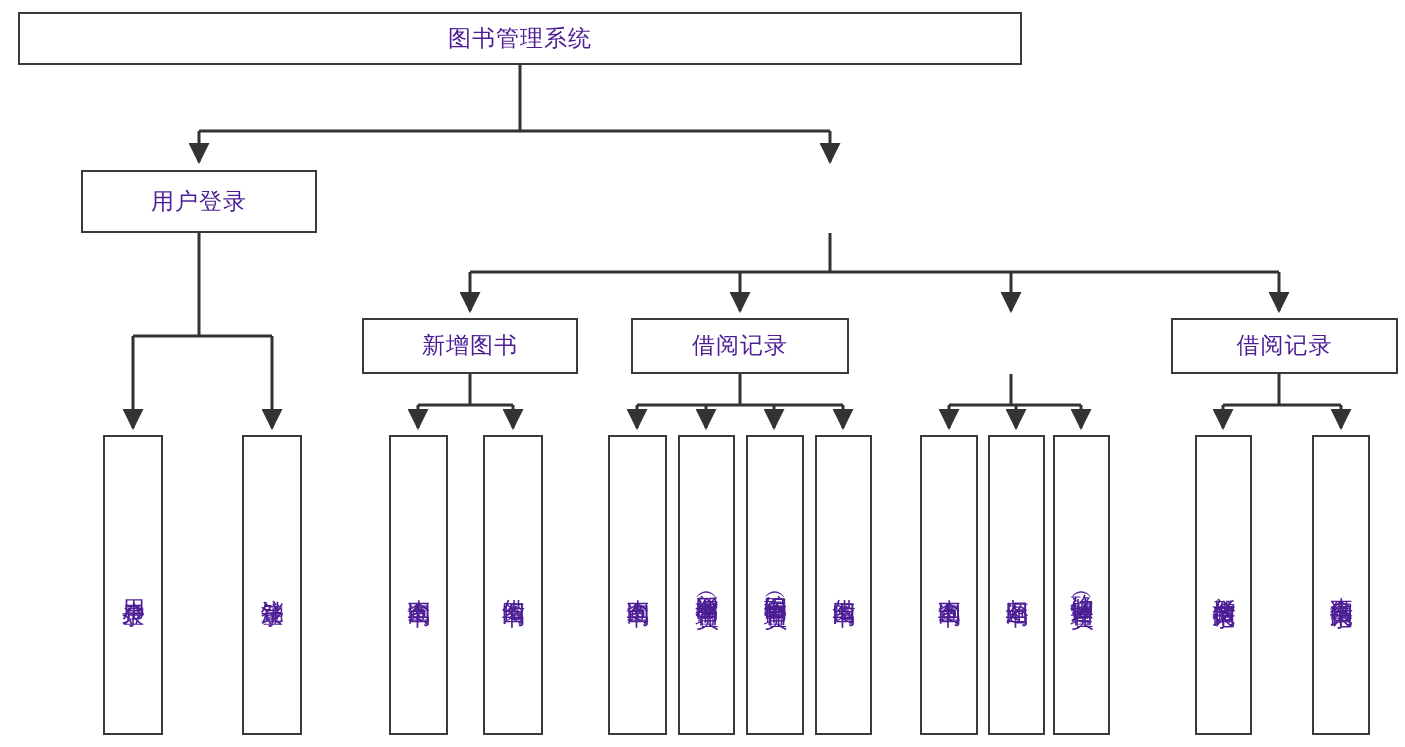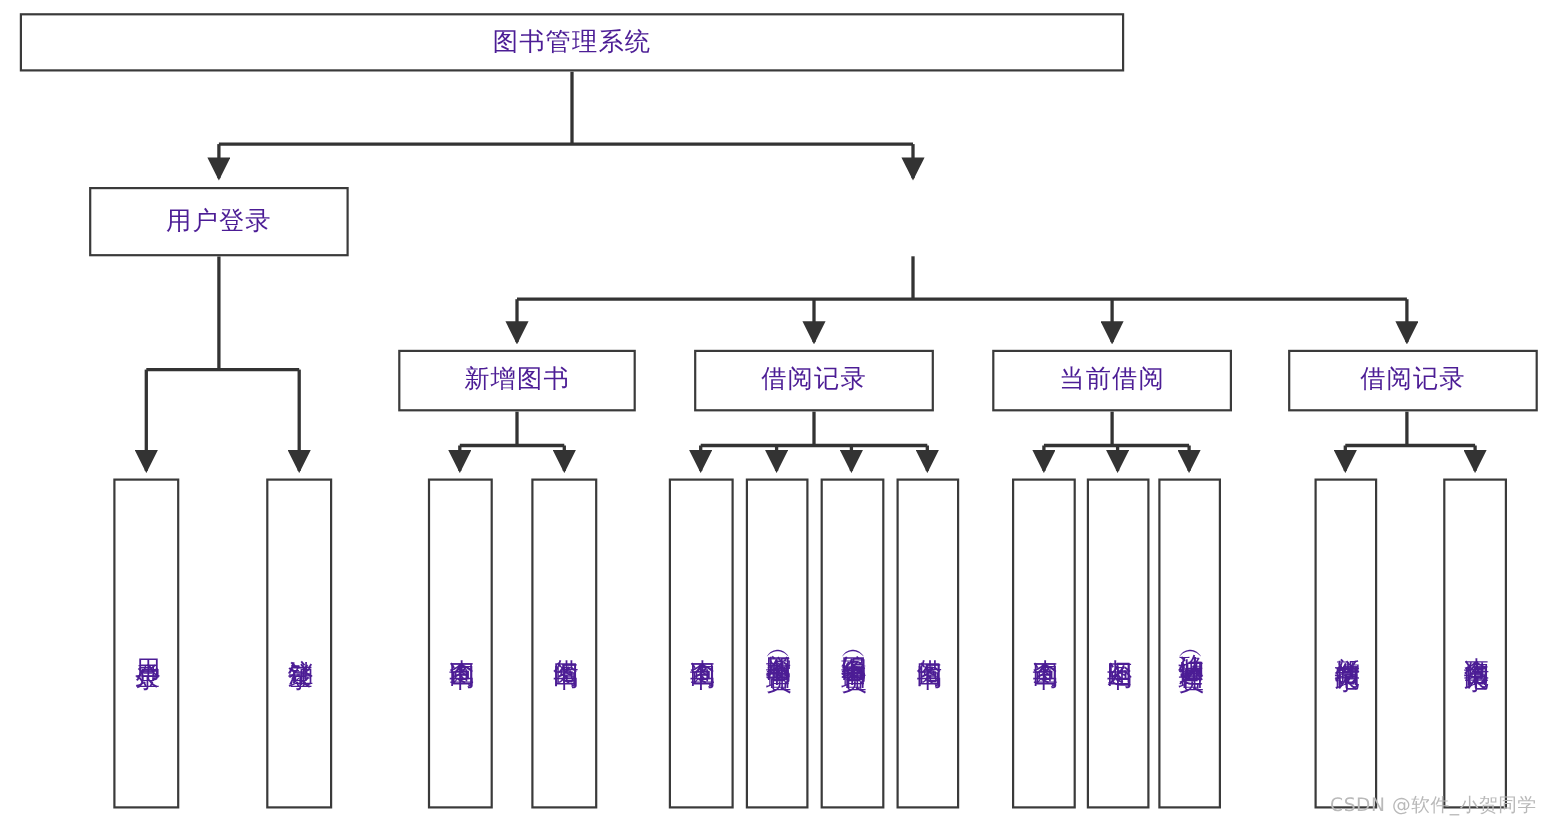--- a/index.html
+++ b/index.html
@@ -127,23 +127,20 @@
   <div class="node node-h" style="left:81px; top:170px; width:236px; height:63px;">
     <span class="node-label">用户登录</span>
   </div>
 
   <div class="node node-h" style="left:362px; top:318px; width:216px; height:56px;">
     <span class="node-label">新增图书</span>
   </div>
   <div class="node node-h" style="left:631px; top:318px; width:218px; height:56px;">
     <span class="node-label">借阅记录</span>
   </div>
-  <div class="node node-h" style="left:902px; top:318px; width:218px; height:56px;">
-    <span class="node-label">当前借阅</span>
-  </div>
   <div class="node node-h" style="left:1171px; top:318px; width:227px; height:56px;">
     <span class="node-label">借阅记录</span>
   </div>
 
   <div class="node node-v" style="left:103px; top:435px; width:60px; height:300px;">
     <span class="node-label">用户登录</span>
   </div>
   <div class="node node-v" style="left:242px; top:435px; width:60px; height:300px;">
     <span class="node-label">注销登录</span>
   </div>
@@ -178,14 +175,13 @@
     <span class="node-label">确认归还（管理员）</span>
   </div>
 
   <div class="node node-v" style="left:1195px; top:435px; width:57px; height:300px;">
     <span class="node-label">新增借阅记录</span>
   </div>
   <div class="node node-v" style="left:1312px; top:435px; width:58px; height:300px;">
     <span class="node-label">查询借阅记录</span>
   </div>
 
-  <div id="watermark">CSDN @软件_小贺同学</div>
 </div>
 
 </body></html>

